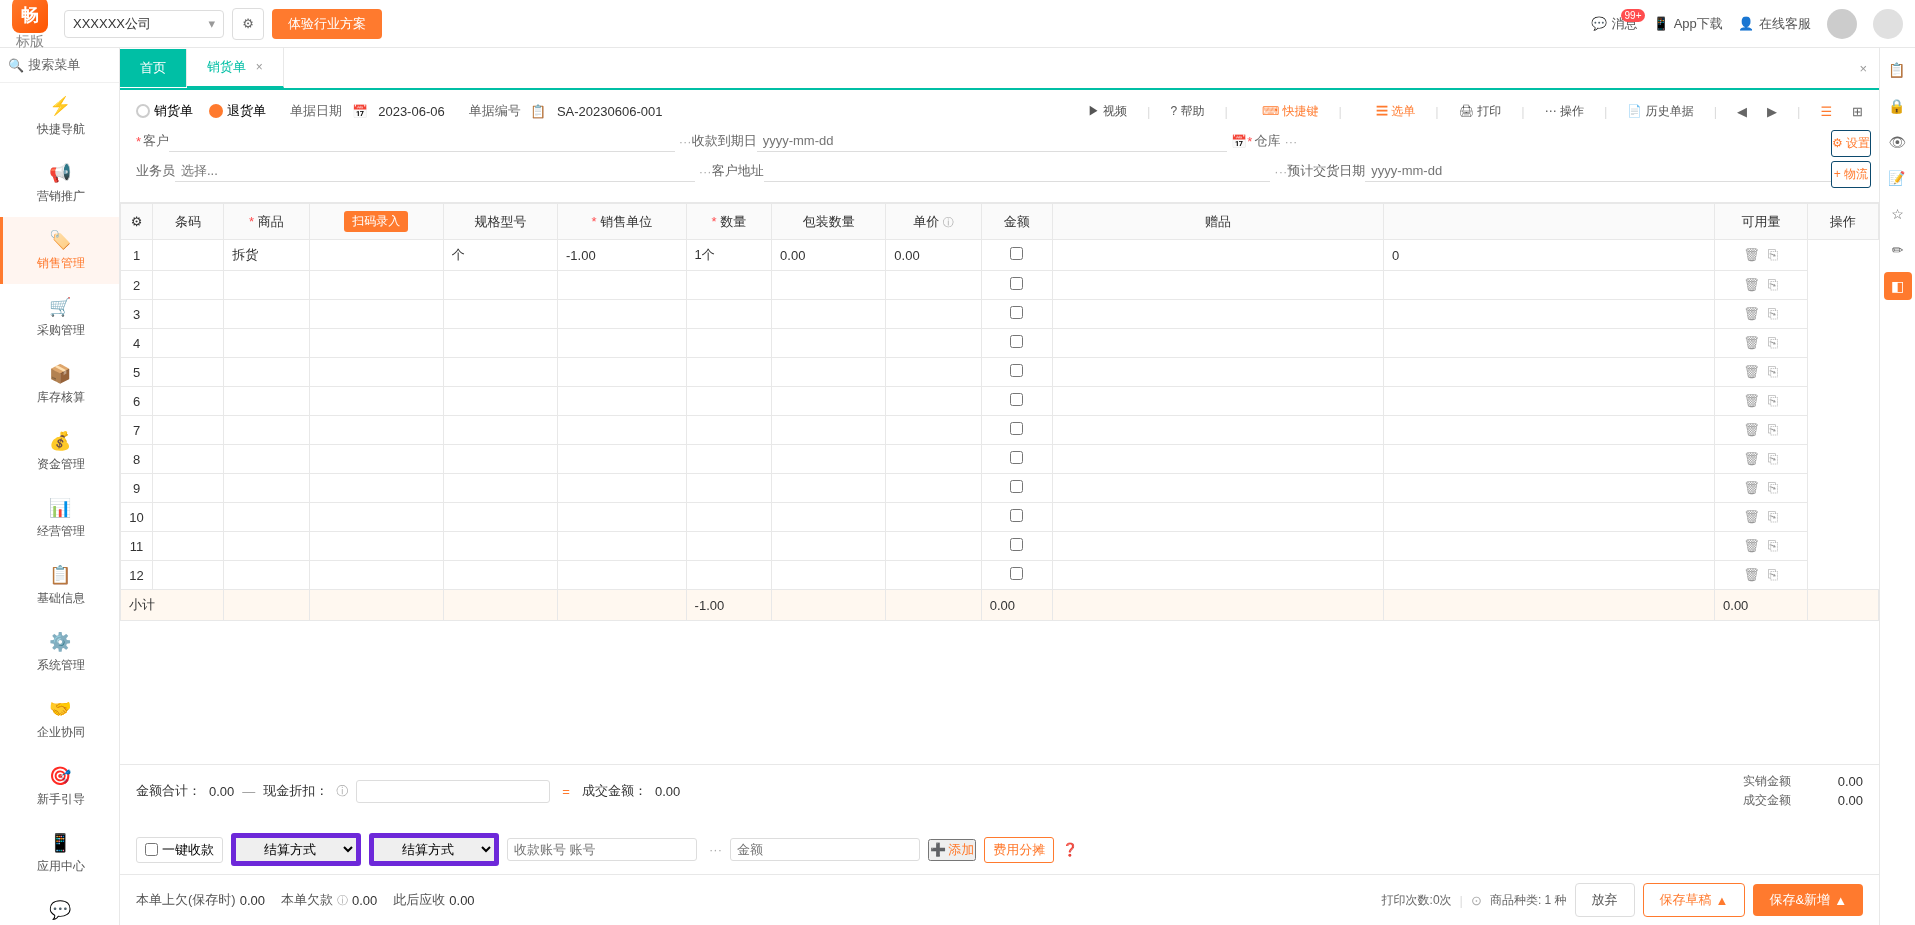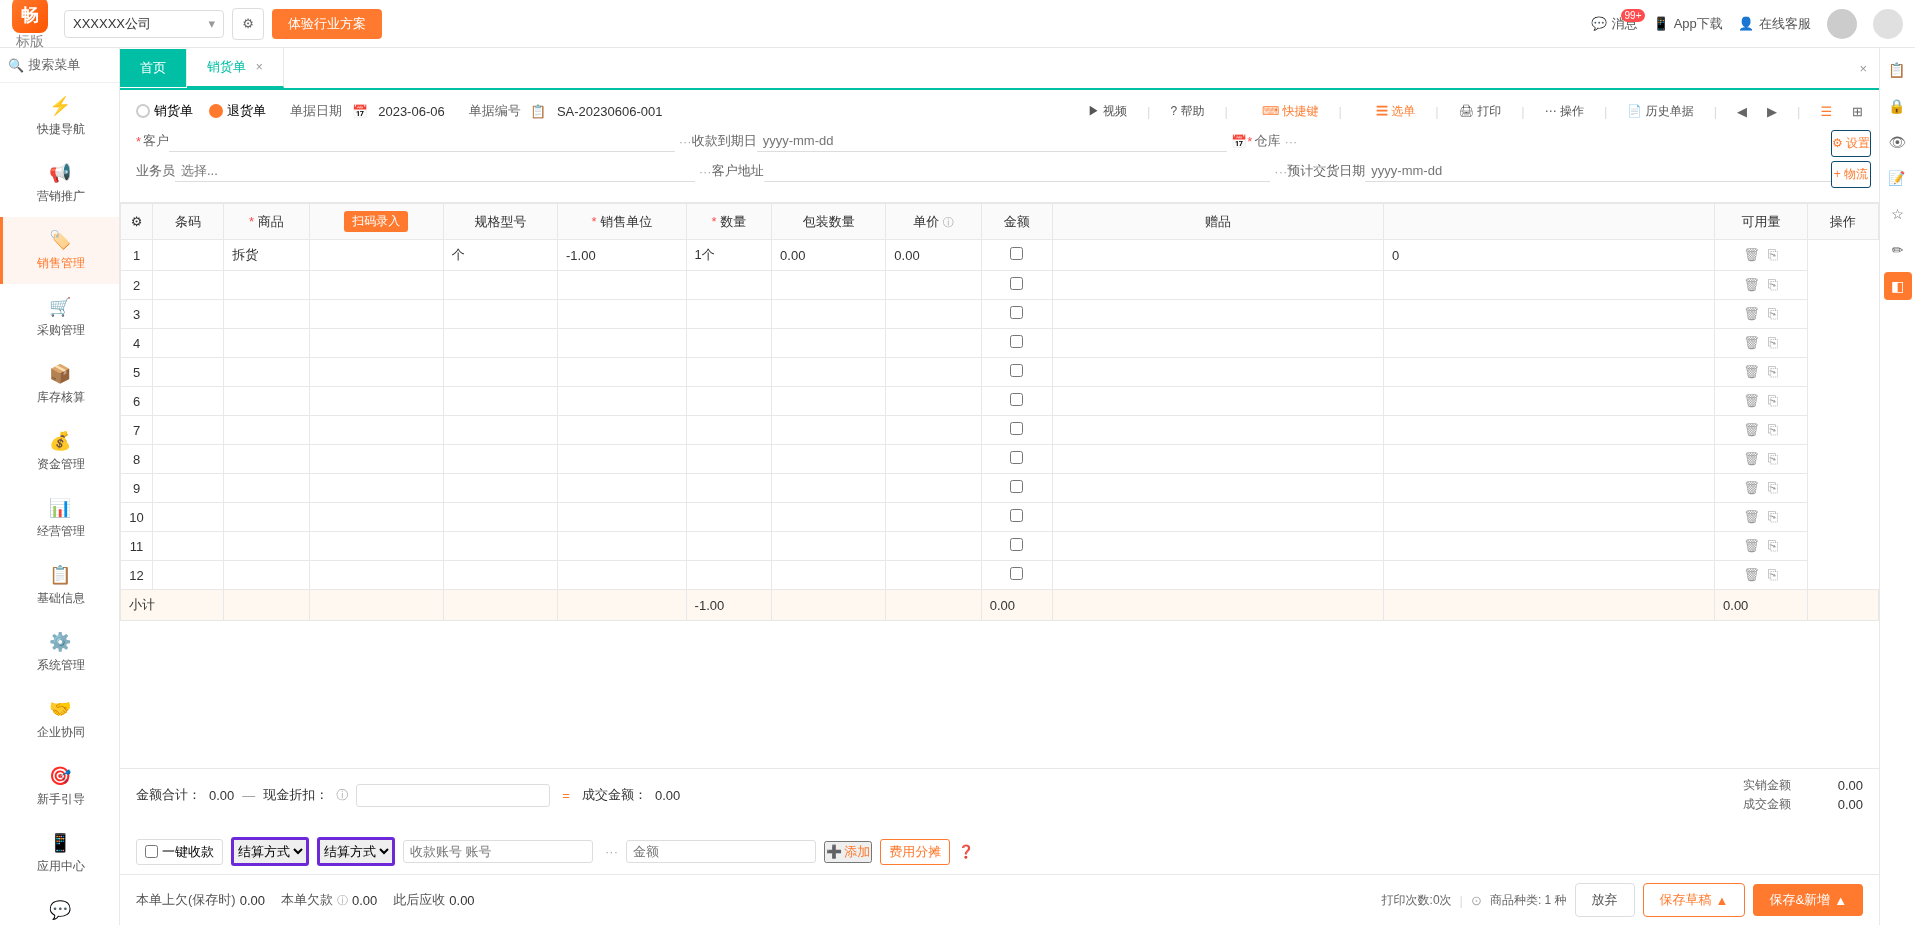--- a/index.html
+++ b/index.html
@@ -80,21 +80,21 @@
     
     .footer-area { background: #fff; border-top: 1px solid #e8e8e8; padding: 8px 16px; flex-shrink: 0; }
     .footer-row1 { display: flex; align-items: center; gap: 8px; margin-bottom: 24px; }
     .footer-row2 { display: flex; align-items: center; gap: 8px; }
     .footer-total { color: #333; }
     .footer-dash { color: #999; }
     .cash-discount { border: 1px solid #ddd; padding: 3px 8px; border-radius: 3px; min-width: 80px; outline: none; }
     .equal-sign { color: #ff7a2e; margin: 0 4px; }
     .deal-amount { color: #333; font-weight: 500; }
     .pay-btn { display: flex; align-items: center; gap: 4px; border: 1px solid #ddd; border-radius: 3px; padding: 3px 8px; cursor: pointer; }
-    .pay-select { border: 3px solid #6d28d9; border-radius: 3px; padding: 3px 0; outline: none; }
+    .pay-select { border: 5px solid #6d28d9; border-radius: 3px; padding: 3px 24px; outline: none; }
     .bank-input { border: 1px solid #ddd; border-radius: 3px; padding: 3px 6px; outline: none; min-width: 80px; }
     .amount-input { border: 1px solid #ddd; border-radius: 3px; padding: 3px 6px; outline: none; min-width: 80px; }
     .add-btn { color: #ff7a2e; cursor: pointer; display: flex; align-items: center; gap: 2px; }
     .expense-btn { border: 1px solid #ff7a2e; color: #ff7a2e; background: #fff; border-radius: 3px; padding: 3px 8px; cursor: pointer; }
     .question-icon { color: #aaa; cursor: pointer; }
 
     .footer-stats { display: flex; align-items: center; gap: 16px; color: #555; }
     .stat-item { display: flex; align-items: center; gap: 4px; }
     .stat-value { color: #333; font-weight: 500; }
     .footer-actions { margin-left: auto; display: flex; align-items: center; gap: 8px; }

